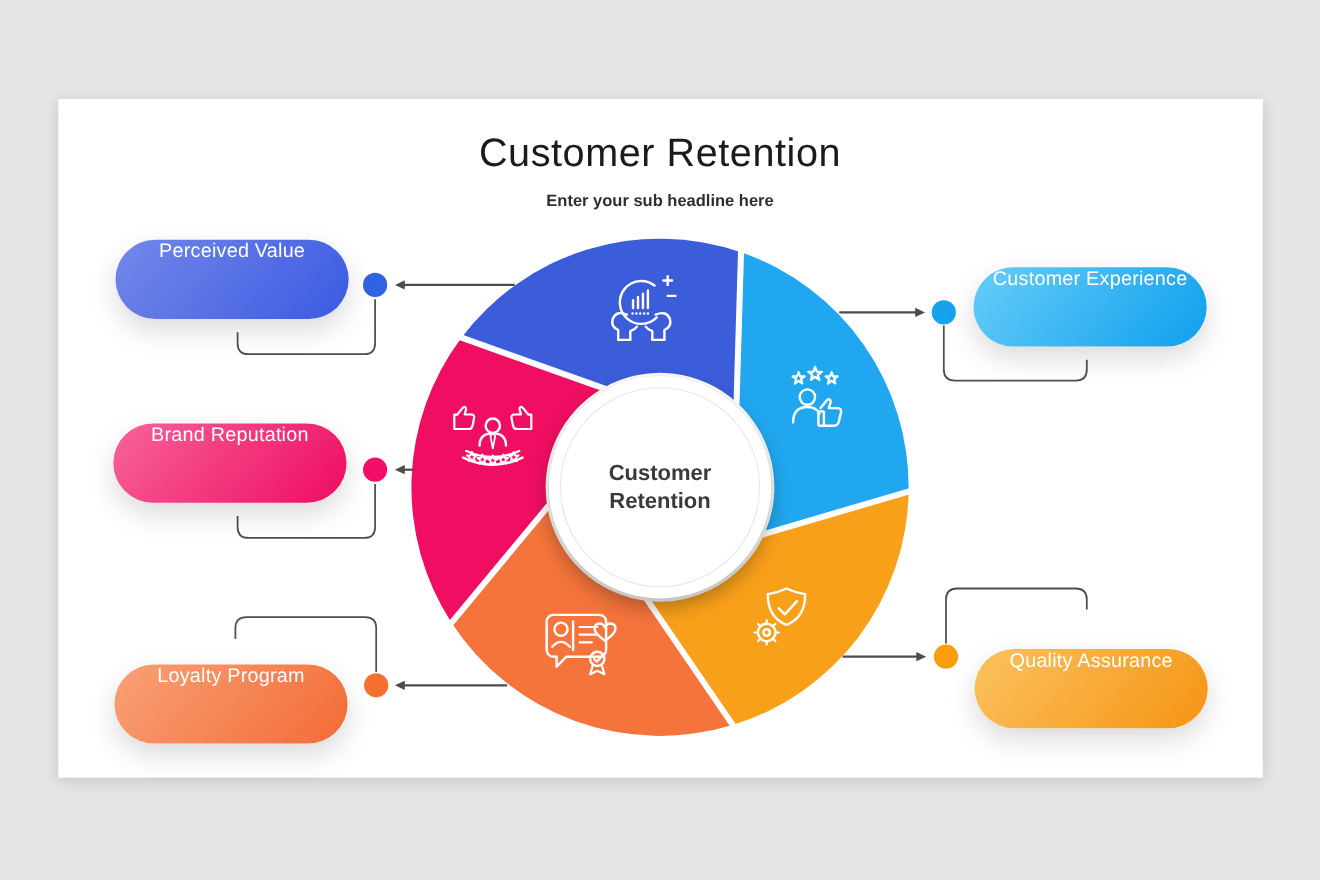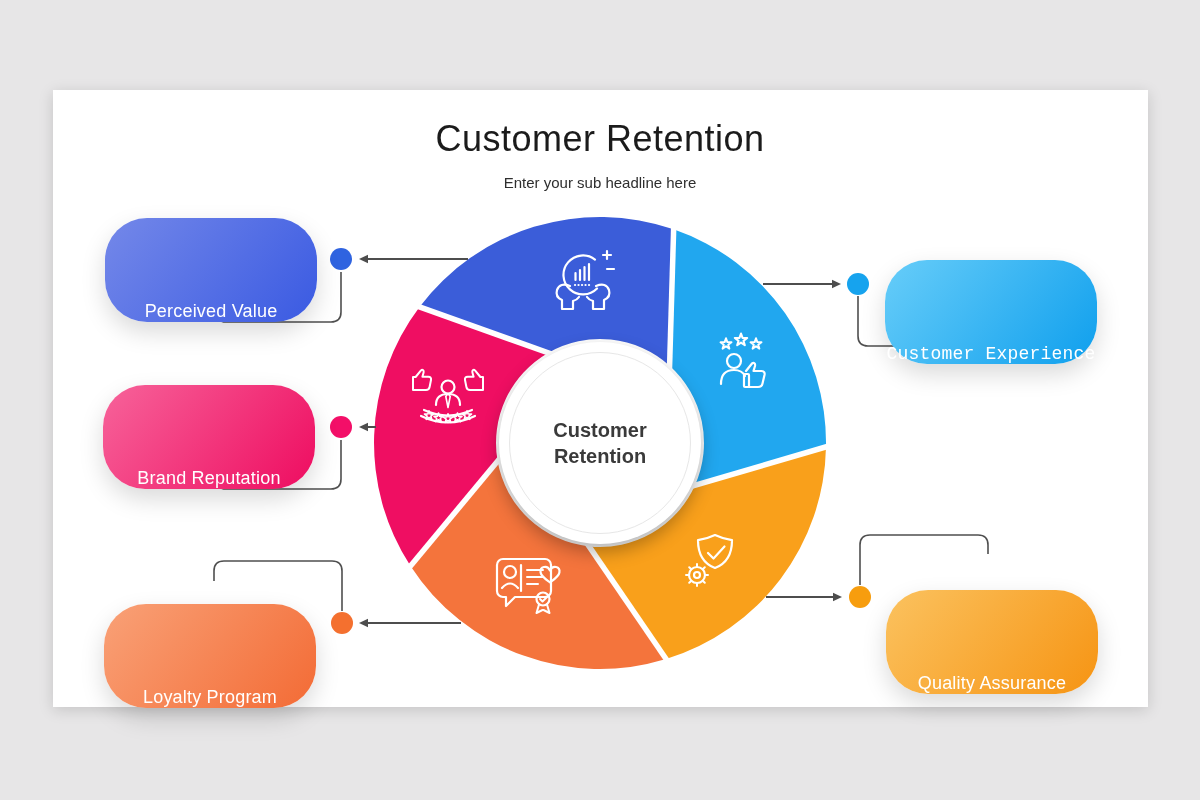--- a/index.html
+++ b/index.html
@@ -11,46 +11,46 @@
   .card{
     position:absolute;left:53px;top:90px;width:1095px;height:617px;
     background:#ffffff;box-shadow:0 3px 14px rgba(0,0,0,0.15);
   }
   .title{
     position:absolute;left:0;top:118px;width:1200px;text-align:center;
     font-size:36px;font-weight:500;color:#1b1b1b;letter-spacing:.5px;
   }
   .subtitle{
     position:absolute;left:0;top:174px;width:1200px;text-align:center;
-    font-size:15px;font-weight:400;color:#2e2e2e;
+    font-size:15px;font-weight:700;color:#2e2e2e;
   }
   svg.diagram{position:absolute;left:0;top:0;width:1200px;height:800px;}
   .center-circle{
     position:absolute;left:499px;top:342px;width:202px;height:202px;border-radius:50%;
     background:#ffffff;box-shadow:0 8px 18px rgba(0,0,0,0.30);
     display:flex;align-items:center;justify-content:center;
   }
   .center-circle::before{
     content:"";position:absolute;inset:10px;border-radius:50%;
     border:1px solid #e7e7e7;
   }
   .center-label{
     width:140px;text-align:center;font-size:20px;line-height:26px;
     font-weight:700;color:#3a3a3a;
   }
   .pill{
-    position:absolute;width:212px;height:104px;border-radius:42px;
-    display:flex;align-items:flex-end;justify-content:center;
+    position:absolute;width:212px;height:72px;border-radius:42px;
+    display:flex;align-items:flex-start;justify-content:center;
     color:#ffffff;font-size:18px;font-weight:500;letter-spacing:.2px;
     box-shadow:0 10px 25px rgba(0,0,0,0.15);
   }
   .pill-pv{left:105px;top:218px;background:linear-gradient(130deg,#7488e9,#3a5ae2);}
   .pill-br{left:103px;top:385px;background:linear-gradient(130deg,#f7639a,#ee0c60);}
   .pill-lp{left:104px;top:604px;background:linear-gradient(130deg,#f9a177,#f36b35);}
-  .pill-ce{left:885px;top:260px;background:linear-gradient(130deg,#67cdf9,#0f9fed);font-family:Liberation Mono, monospace;}
+  .pill-ce{left:885px;top:243px;background:linear-gradient(130deg,#67cdf9,#0f9fed);}
   .pill-qa{left:886px;top:554px;background:linear-gradient(130deg,#fbc25f,#f69413);margin-top:36px;}
 </style>
 </head>
 <body>
 
 <div class="card"></div>
 
 <div class="title">Customer Retention</div>
 <div class="subtitle">Enter your sub headline here</div>
 

